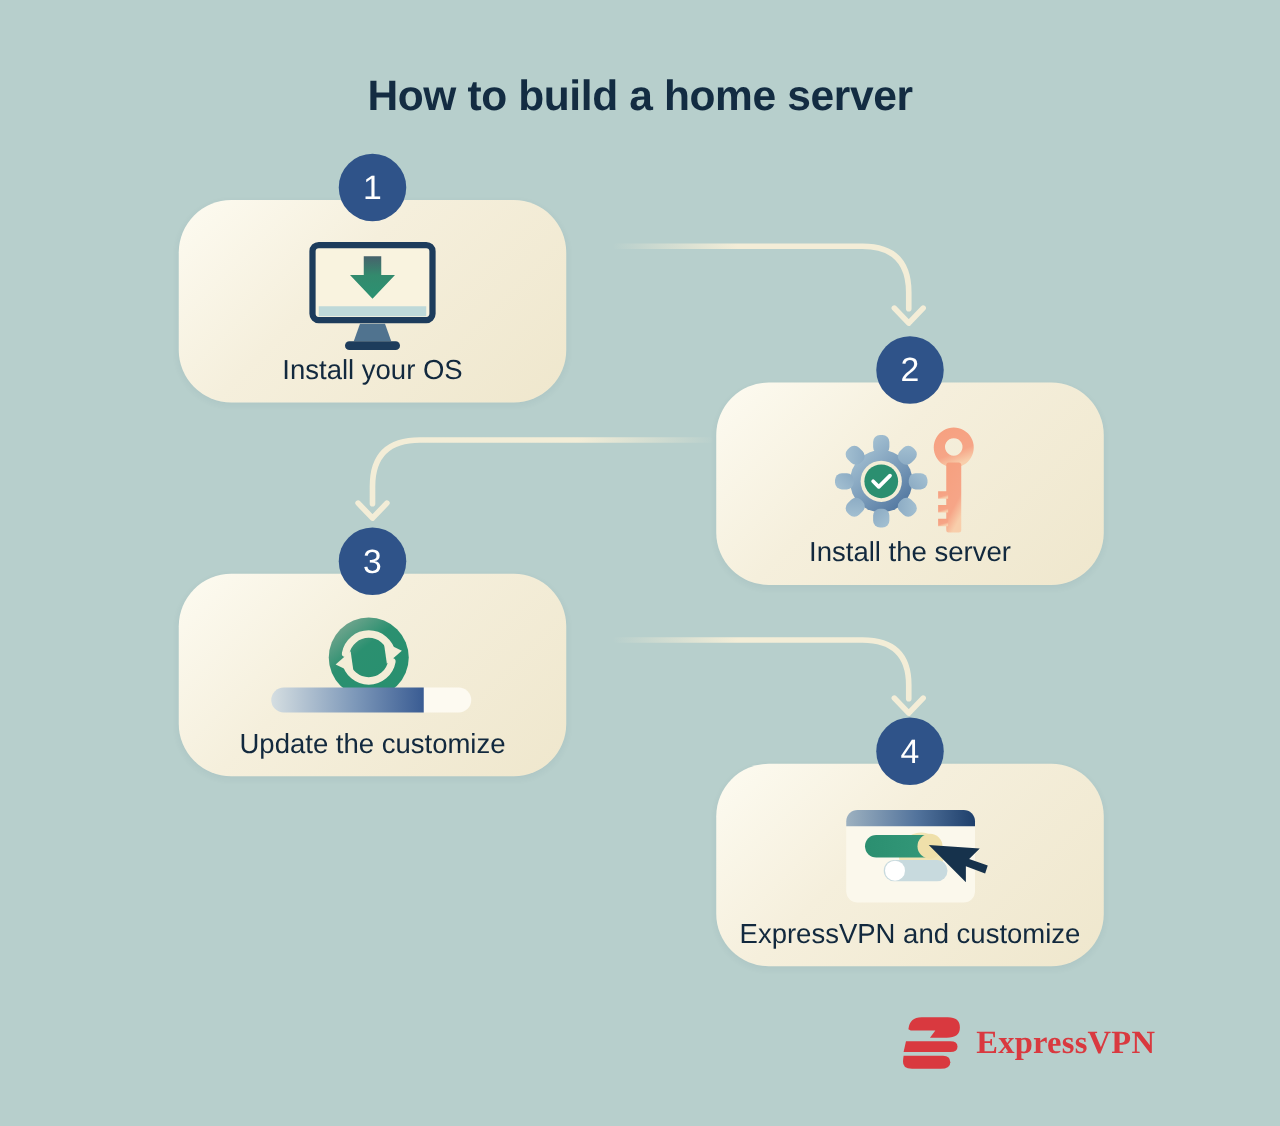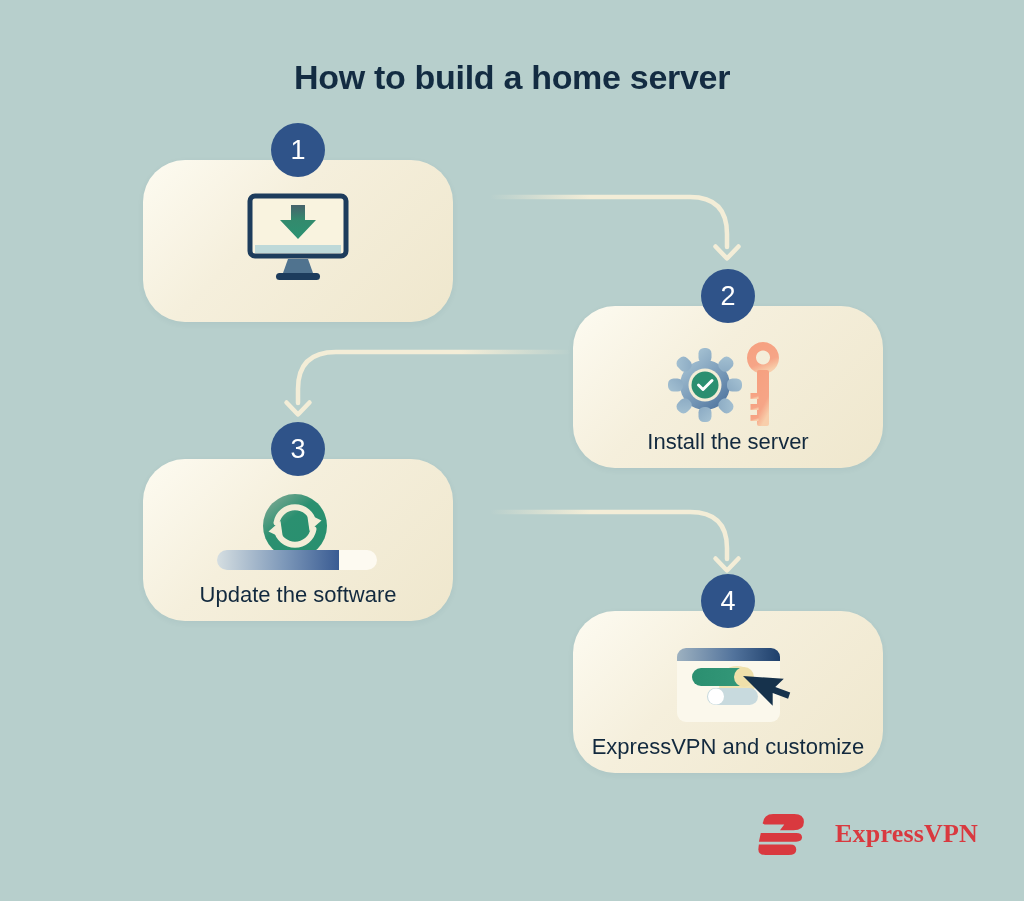--- a/index.html
+++ b/index.html
@@ -28,22 +28,22 @@
     color:#ffffff;font-size:27px;font-weight:500;
   }
   .card-label{
     position:absolute;bottom:13px;left:0;width:100%;text-align:center;
     font-size:22px;font-weight:500;color:#12293e;
   }
   .icon-wrap{position:absolute;left:0;top:0;width:100%;height:100%;}
   .icon-wrap svg{position:absolute;}
   #connector-layer{position:absolute;left:0;top:0;}
   .brand{
-    position:absolute;left:752px;top:810px;height:48px;
-    display:flex;align-items:center;gap:29px;
+    position:absolute;left:716px;top:810px;height:48px;
+    display:flex;align-items:center;gap:11px;
   }
   .brand-text{
     font-family:"Liberation Serif", serif;font-weight:bold;
     font-size:26px;color:#d9393f;letter-spacing:0.2px;
   }
 </style>
 </head>
 <body>
 
 <div id="stage">
@@ -88,20 +88,21 @@
             <stop offset="1" stop-color="#2b9272"></stop>
           </linearGradient>
         </defs>
         <rect x="7" y="4" width="96" height="60" rx="5" fill="#f9f3df" stroke="#1d3c5c" stroke-width="5"></rect>
         <rect x="12" y="53" width="86" height="8" fill="#bed9d9"></rect>
         <path d="M48 13 h14 v15 h11 L55 47 37 28 h11 Z" fill="url(#dlArrow)"></path>
         <path d="M45 67 L65 67 L70 81 L40 81 Z" fill="#50738f"></path>
         <rect x="33" y="81" width="44" height="7" rx="3.5" fill="#1d3c5c"></rect>
       </svg>
     </div>
+    <div class="card-label">Install your OS</div>
   </div>
 
   <div class="card" id="card-2">
     <div class="step-circle">
       <span>2</span>
     </div>
     <div class="icon-wrap">
       <svg style="left:90px;top:29px;" width="135" height="100" viewBox="0 0 135 100">
         <defs>
           <linearGradient id="gearGrad" gradientUnits="userSpaceOnUse" x1="14" y1="20" x2="70" y2="82">
@@ -166,21 +167,21 @@
         <circle cx="82" cy="34" r="32" fill="url(#syncGrad)"></circle>
         <g fill="none" stroke="#f3edd7" stroke-width="6" stroke-linecap="round">
           <path d="M63.5 30.7 A18.8 18.8 0 0 1 100.5 30.7"></path>
           <path d="M100.5 37.3 A18.8 18.8 0 0 1 63.5 37.3"></path>
         </g>
         <path d="M94 21.5 L108.5 28.5 L96.5 39 Z" fill="#f3edd7"></path>
         <path d="M70 46.5 L55.5 39.5 L67.5 29 Z" fill="#f3edd7"></path>
         <rect x="4" y="58" width="160" height="20" rx="10" fill="url(#progGrad)"></rect>
       </svg>
     </div>
-    <div class="card-label">Update the software</div>
+    <div class="card-label">Update the customize</div>
   </div>
 
   <div class="card" id="card-4">
     <div class="step-circle">
       <span>4</span>
     </div>
     <div class="icon-wrap">
       <svg style="left:91px;top:31px;" width="135" height="96" viewBox="0 0 135 96">
         <defs>
           <linearGradient id="hdrGrad" x1="0" y1="0" x2="1" y2="0">

